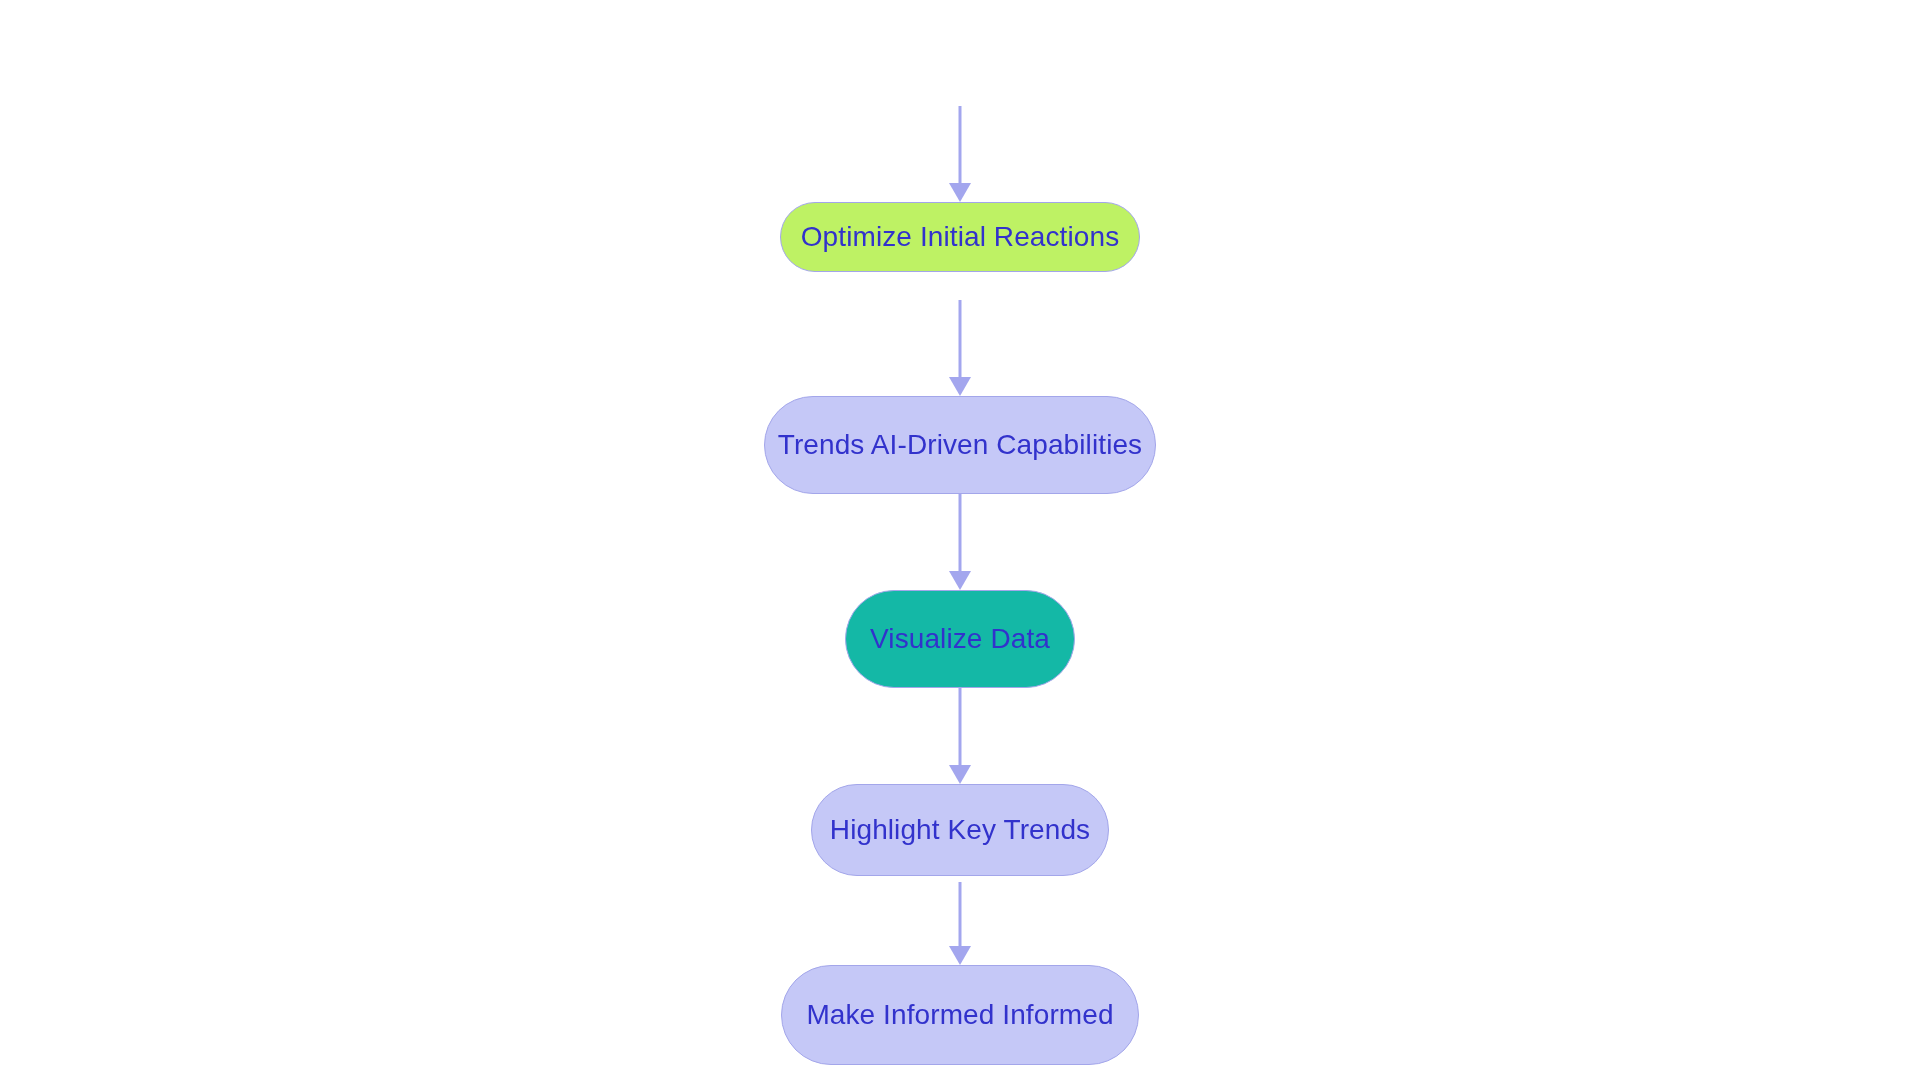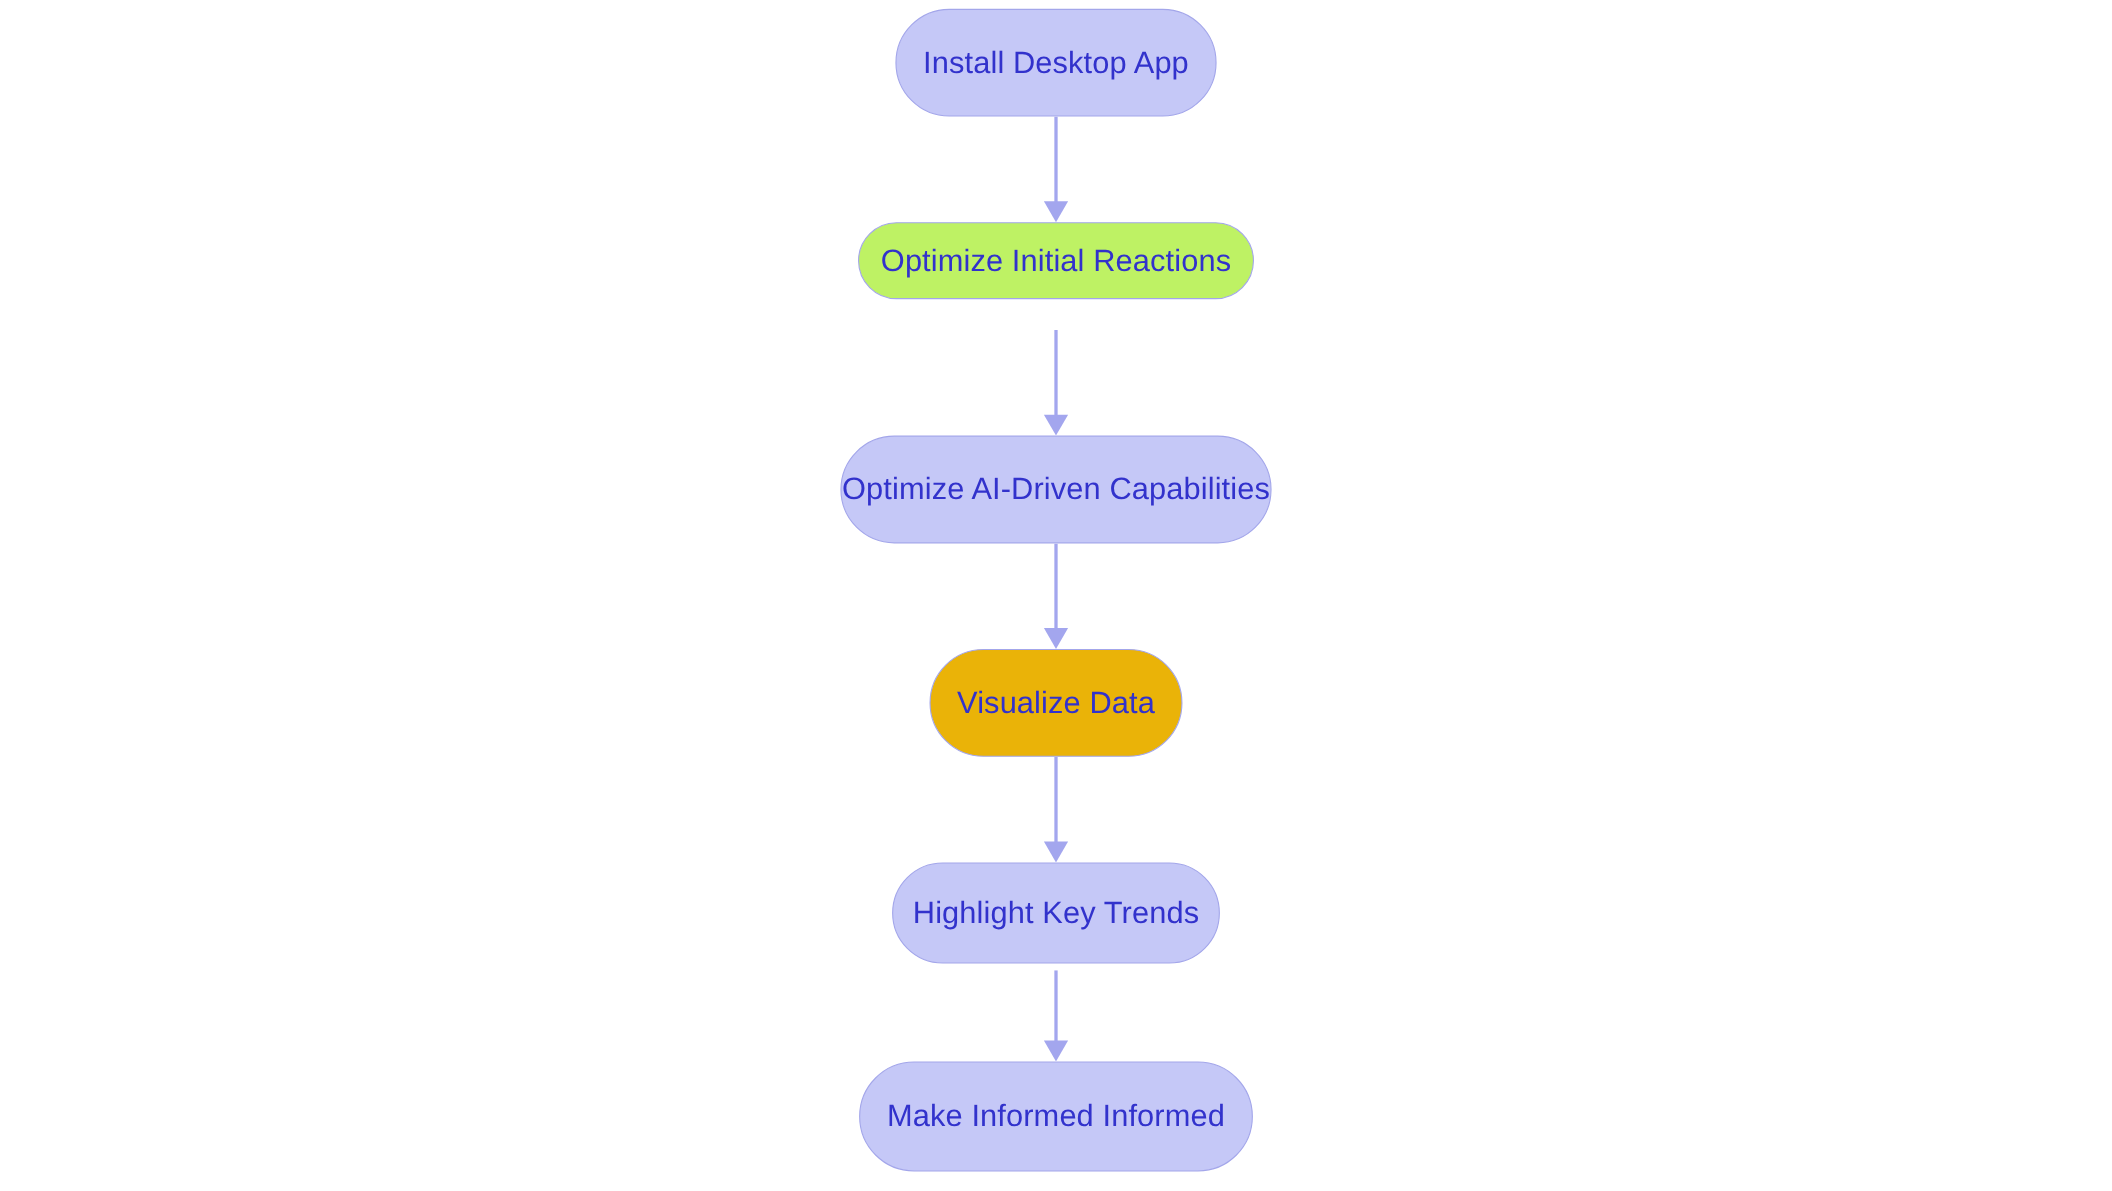--- a/index.html
+++ b/index.html
@@ -80,30 +80,27 @@
         <polygon points="9,77 31,77 20,96" class="connector-head" fill="#a3a6ee"></polygon>
       </svg></div>
     <div class="flow-connector" style="left: 960px; top: 688px; width: 40px; height: 96px;"><svg width="40" height="96" viewBox="0 0 40 96">
         <line x1="20" y1="0" x2="20" y2="79" class="connector-line" stroke="#a3a6ee"></line>
         <polygon points="9,77 31,77 20,96" class="connector-head" fill="#a3a6ee"></polygon>
       </svg></div>
     <div class="flow-connector" style="left: 960px; top: 882px; width: 40px; height: 83px;"><svg width="40" height="83" viewBox="0 0 40 83">
         <line x1="20" y1="0" x2="20" y2="66" class="connector-line" stroke="#a3a6ee"></line>
         <polygon points="9,64 31,64 20,83" class="connector-head" fill="#a3a6ee"></polygon>
       </svg></div>
-    <div class="flow-node" style="left: 960px; top: 8px; width: 292px; height: 98px; background: rgb(197, 200, 247); border-color: rgb(163, 166, 234);">
-      <span class="flow-node-label" style="color: rgb(50, 50, 204);">Install Desktop App</span>
-    </div>
     <div class="flow-node" style="left: 960px; top: 202px; width: 360px; height: 70px; background: #bef264; border-color: rgb(163, 166, 234);">
       <span class="flow-node-label" style="color: rgb(50, 50, 204);">Optimize Initial Reactions</span>
     </div>
     <div class="flow-node" style="left: 960px; top: 396px; width: 392px; height: 98px; background: rgb(197, 200, 247); border-color: rgb(163, 166, 234);">
-      <span class="flow-node-label" style="color: rgb(50, 50, 204);">Optimize AI-Driven Capabilities</span>
+      <span class="flow-node-label" style="color: rgb(50, 50, 204);">Trends AI-Driven Capabilities</span>
     </div>
-    <div class="flow-node" style="left: 960px; top: 590px; width: 230px; height: 98px; background: #eab308; border-color: rgb(163, 166, 234);">
+    <div class="flow-node" style="left: 960px; top: 590px; width: 230px; height: 98px; background: #14b8a6; border-color: rgb(163, 166, 234);">
       <span class="flow-node-label" style="color: rgb(50, 50, 204);">Visualize Data</span>
     </div>
     <div class="flow-node" style="left: 960px; top: 784px; width: 298px; height: 92px; background: rgb(197, 200, 247); border-color: rgb(163, 166, 234);">
       <span class="flow-node-label" style="color: rgb(50, 50, 204);">Highlight Key Trends</span>
     </div>
     <div class="flow-node" style="left: 960px; top: 965px; width: 358px; height: 100px; background: rgb(197, 200, 247); border-color: rgb(163, 166, 234);">
       <span class="flow-node-label" style="color: rgb(50, 50, 204);">Make Informed Informed</span>
     </div>
   </div>
 

